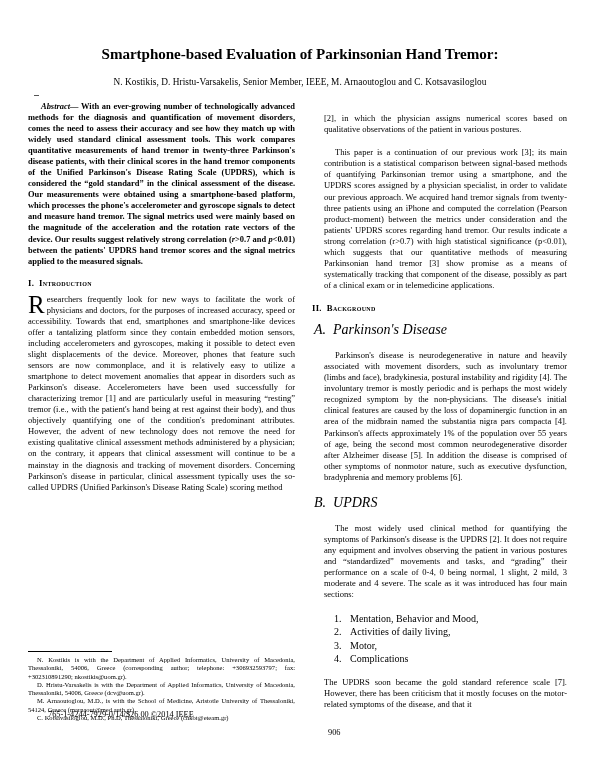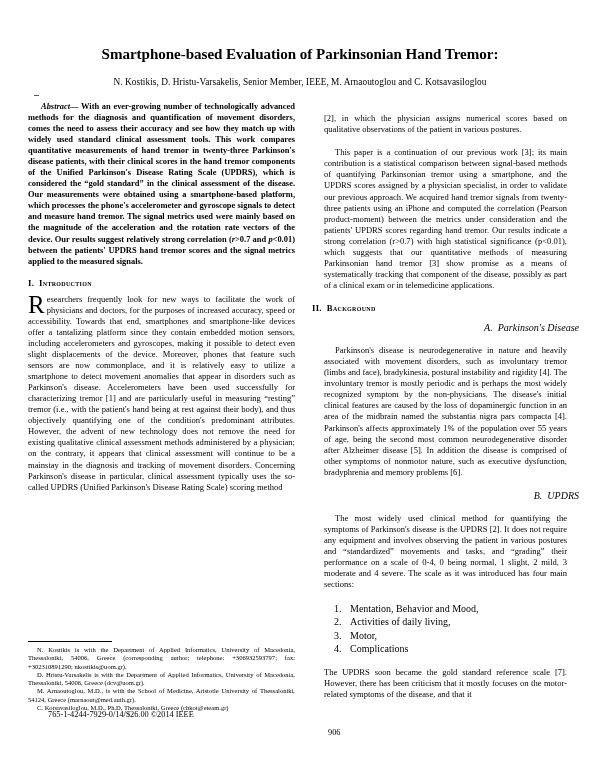--- a/index.html
+++ b/index.html
@@ -89,25 +89,25 @@
   }
 
   h2.section {
     font-size: 8.7px;
     font-weight: bold;
     font-variant: small-caps;
     letter-spacing: 0.3px;
     margin: 11px 0 6px 0;
   }
   h3.subsection {
-    font-size: 10px;
+    font-size: 14px;
     font-weight: normal;
     font-style: italic;
     margin: 9px 0 3px 0;
-    text-align: right;
+    text-align: left;
     padding-left: 2px;
   }
   h3.subsection .lbl { font-style: italic; }
 
   
   .dropcap-para {
     font-size: 8.55px;
     line-height: 1.295;
     text-align: justify;
     margin: 0;

